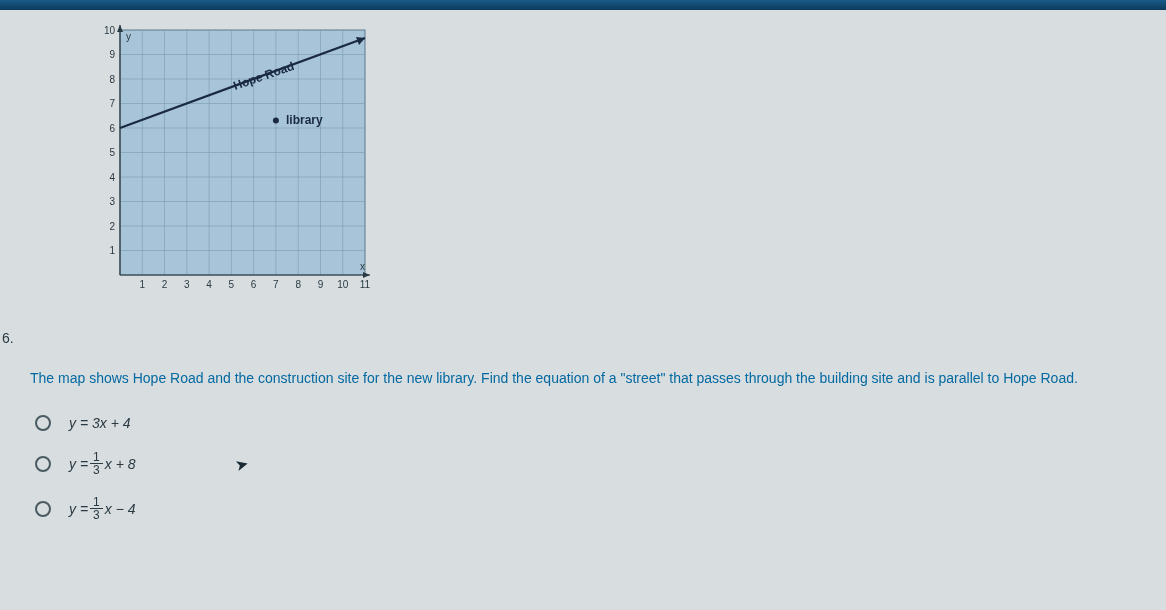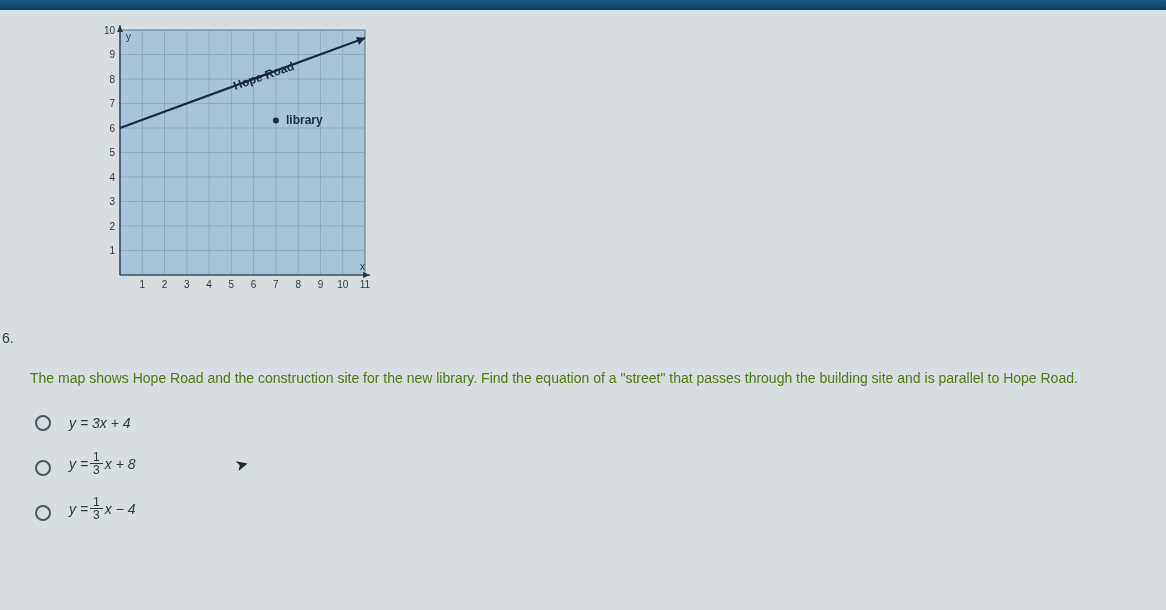--- a/index.html
+++ b/index.html
@@ -35,31 +35,31 @@
       left: 2px;
       top: 330px;
       font-size: 14px;
       color: #2a3a42;
     }
     .question-text {
       position: absolute;
       left: 30px;
       top: 370px;
       font-size: 14px;
-      color: #4d7c0f;
+      color: #0369a1;
       width: 1100px;
     }
     .options {
       position: absolute;
       left: 35px;
       top: 415px;
     }
     .option {
       display: flex;
-      align-items: flex-end;
+      align-items: center;
       margin-bottom: 20px;
     }
     .radio {
       width: 16px;
       height: 16px;
       border: 2px solid #4a5a62;
       border-radius: 50%;
       margin-right: 18px;
       flex-shrink: 0;
       background: #d8dde0;

